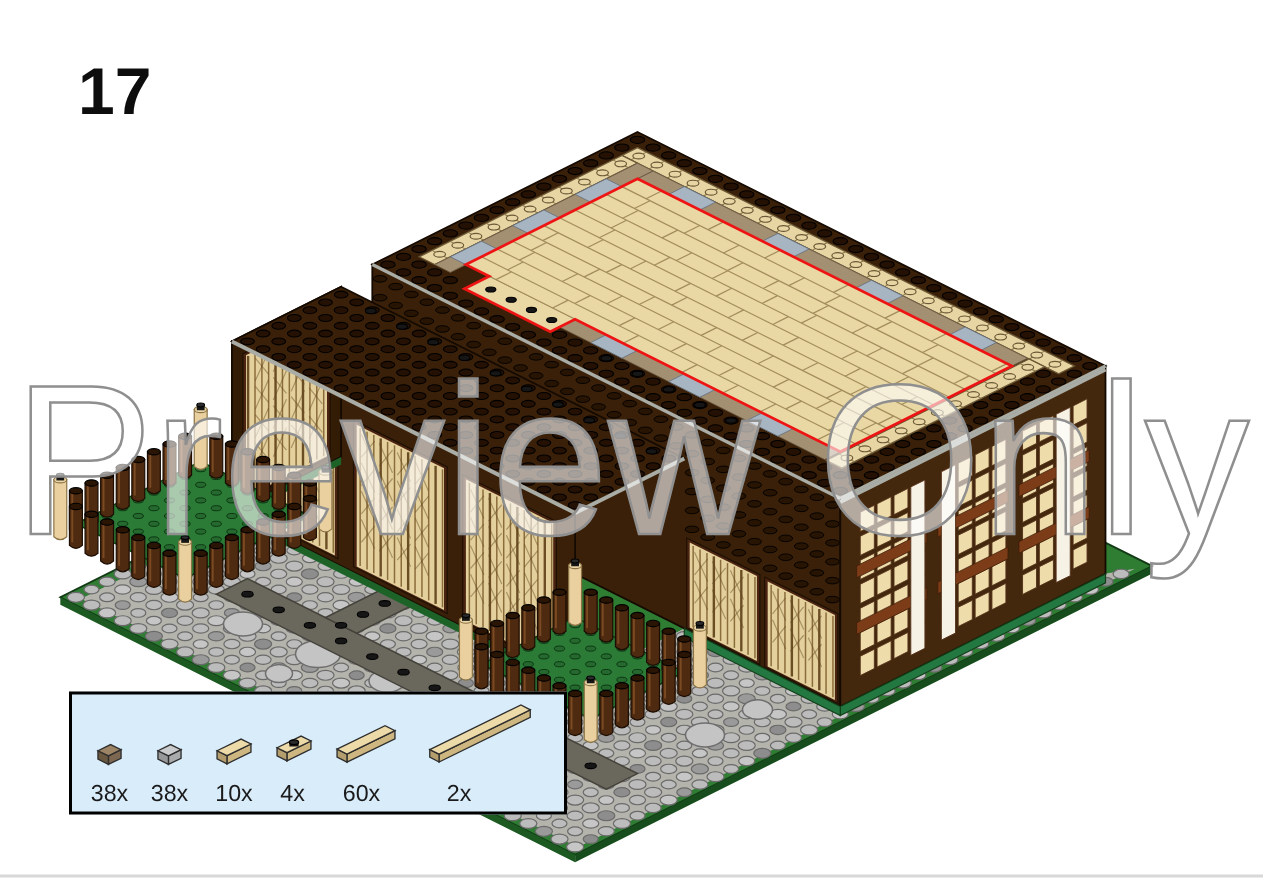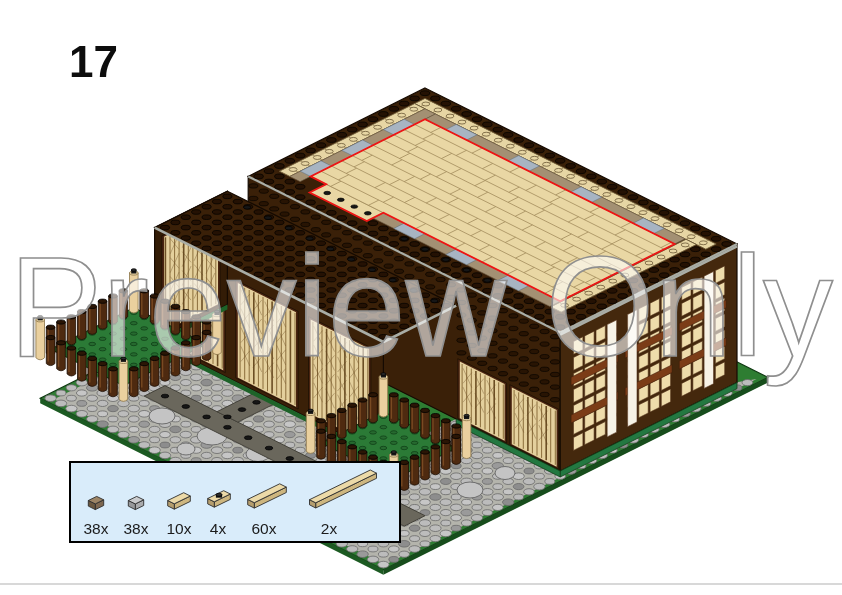--- a/index.html
+++ b/index.html
@@ -1,22 +1,22 @@
 <!DOCTYPE html>
 <html><head>
 <meta charset="utf-8">
 <style>
   html,body{margin:0;padding:0;}
   body{width:842px;height:595px;position:relative;overflow:hidden;background:#ffffff;
        font-family:"Liberation Sans", sans-serif;}
   .step-number{position:absolute;left:52px;top:40px;font-size:44px;font-weight:700;
-       color:#0d0d0d;letter-spacing:0px;line-height:1;margin-left:17px;}
+       color:#0d0d0d;letter-spacing:0px;line-height:1;}
   #scene{position:absolute;left:0;top:0;}
   .parts-box{position:absolute;left:46px;top:461px;width:332px;height:82px;
-       background:var(--boxbg,#d9ecfa);border:2.6px solid var(--boxborder,#000);box-sizing:border-box;margin-left:23px;}
+       background:var(--boxbg,#d9ecfa);border:2.6px solid var(--boxborder,#000);box-sizing:border-box;}
   .parts-box svg{display:block;}
   .wm{position:absolute;left:0;top:0;pointer-events:none;}
   .footer-line{position:absolute;left:0;top:583px;width:842px;height:1.5px;
        background:var(--divider,#d8d8d8);}
 </style>
 </head>
 <body style="--boxbg: #d9ecfa; --boxborder: #000000; --divider: #d8d8d8;">
 
 <svg id="scene" width="842" height="595" viewBox="0 0 842 595">
     <g>

